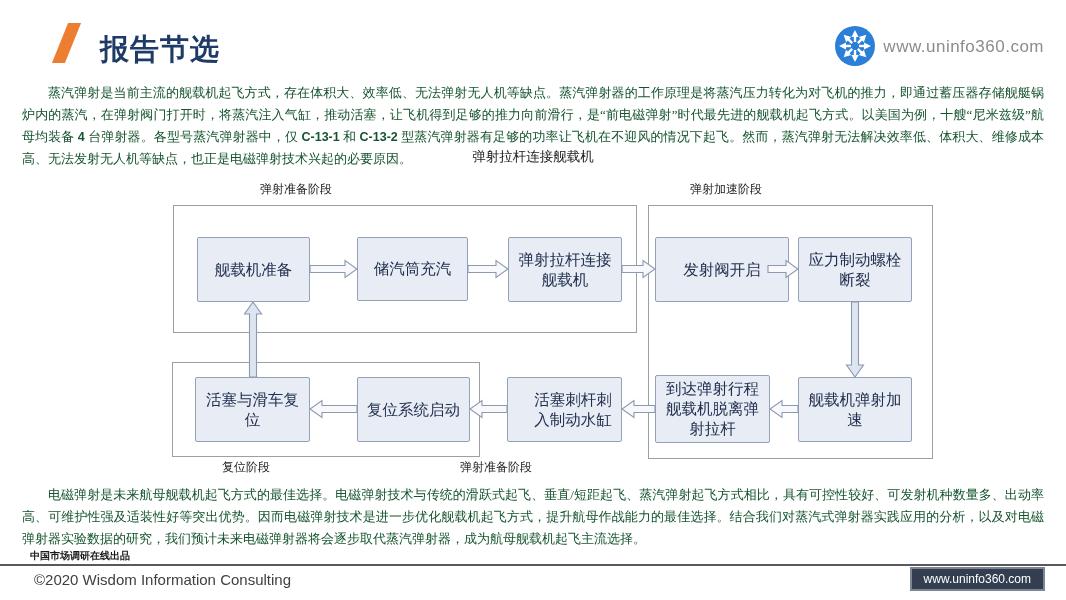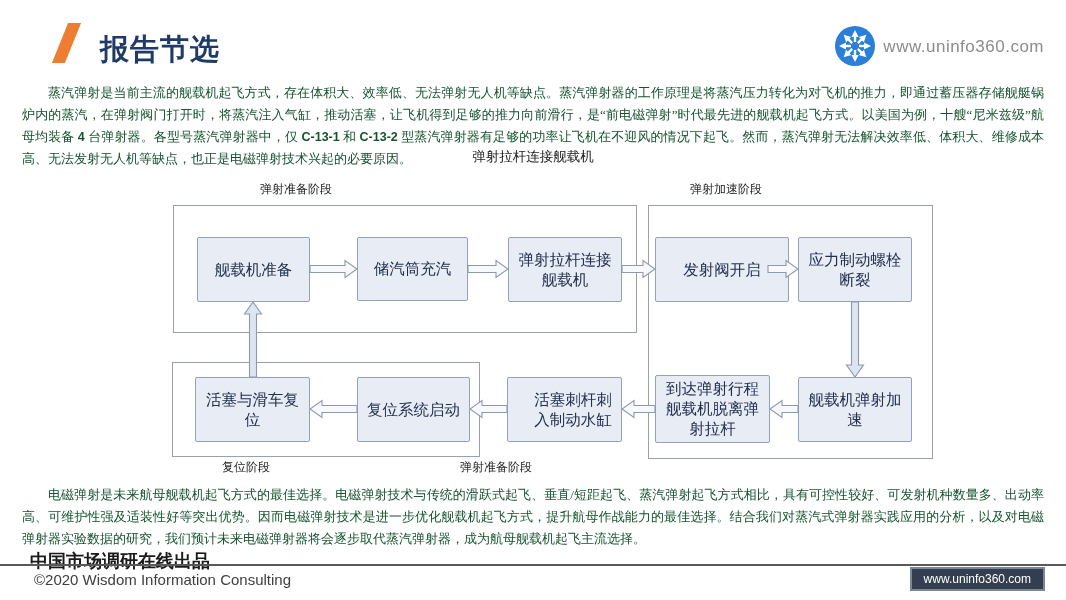--- a/index.html
+++ b/index.html
@@ -35,21 +35,21 @@
   .stage-label{position:absolute;width:200px;text-align:left;
     font-size:12px;color:#1a1a1a;}
   .container-box{position:absolute;border:1px solid #9aa0a8;background:transparent;}
   .node{position:absolute;display:flex;align-items:center;justify-content:center;
     text-align:center;background:#e7ecf5;border:1px solid #94a1b8;border-radius:2px;
     font-size:15.5px;line-height:20px;color:#22304f;padding:2px 4px;box-sizing:border-box;}
   #flow-arrows{position:absolute;left:0;top:0;width:1066px;height:600px;pointer-events:none;}
   
   .footer-producer{position:absolute;left:30px;top:549px;
     font-family:"Liberation Sans","DejaVu Sans",sans-serif;
-    font-size:18px;font-weight:bold;color:#1a1a1a;}
+    font-size:10px;font-weight:bold;color:#1a1a1a;}
   .footer-line{position:absolute;left:0;top:564px;width:1066px;height:2px;background:#595959;}
   .footer-copy{position:absolute;left:34px;top:571px;
     font-family:"Liberation Sans","DejaVu Sans",sans-serif;
     font-size:15px;color:#404040;}
   .footer-badge{position:absolute;right:21px;top:567px;height:20px;
     background:#333f50;border:2px solid #7d8694;color:#ffffff;
     font-family:"Liberation Sans","DejaVu Sans",sans-serif;font-size:12px;
     display:flex;align-items:center;padding:0 12px;cursor:pointer;}
 </style>
 </head>

